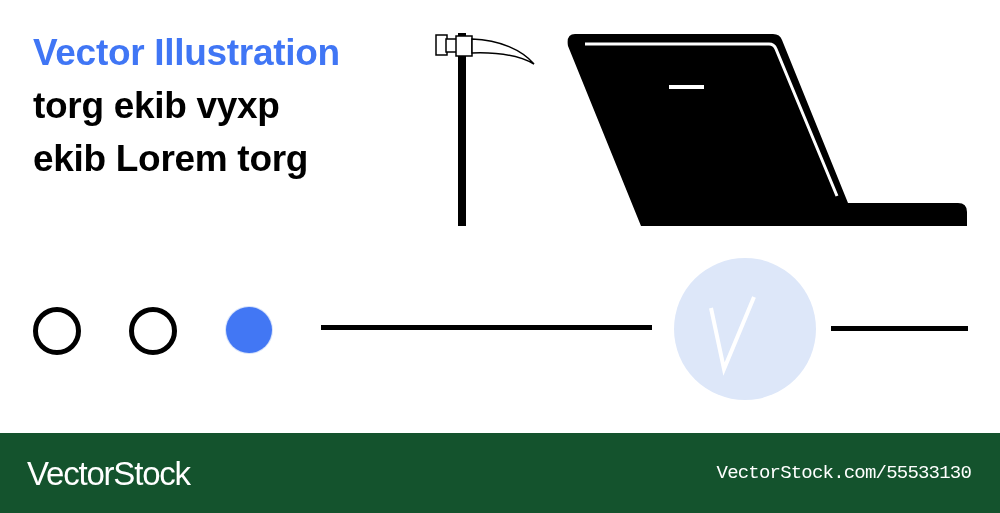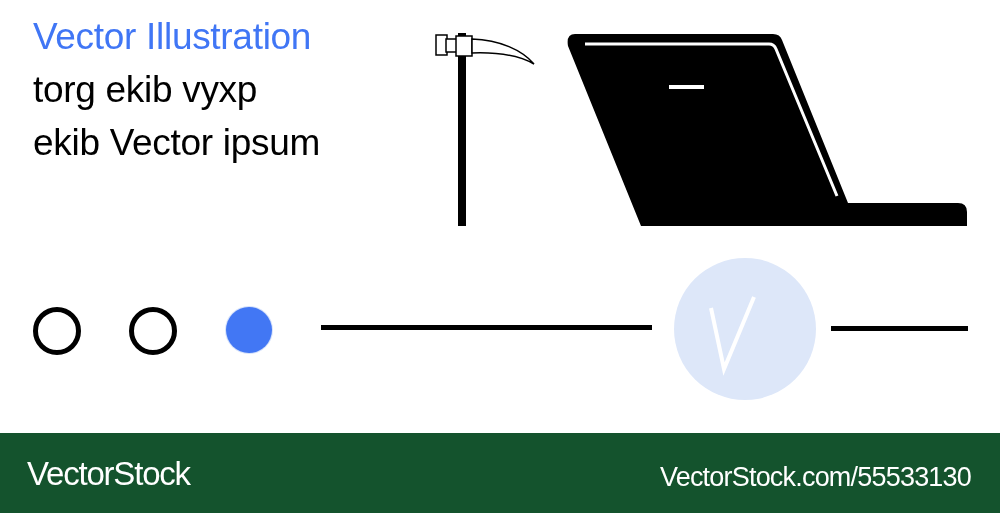--- a/index.html
+++ b/index.html
@@ -1,36 +1,36 @@
 <!DOCTYPE html>
 <html><head>
 <meta charset="utf-8">
 <style>
   html, body { margin: 0; padding: 0; background: #ffffff; }
   body { width: 1000px; height: 513px; position: relative; overflow: hidden; font-family: "Liberation Sans", sans-serif; }
-  .headline { position: absolute; left: 33px; top: 10px; font-family: "Liberation Sans", sans-serif; font-weight: normal; font-size: 37px; line-height: 53px; letter-spacing: -0.3px; }
+  .headline { position: absolute; left: 33px; top: 26px; font-family: "Liberation Sans", sans-serif; font-weight: bold; font-size: 37px; line-height: 53px; letter-spacing: -0.3px; }
   .headline .title { color: #4076f5; display: block; }
   .headline .line { color: #000; display: block; }
   .pickaxe { position: absolute; left: 430px; top: 30px; }
   .laptop { position: absolute; left: 565px; top: 30px; }
   .ring { position: absolute; top: 307px; width: 38px; height: 38px; border: 5px solid #000; border-radius: 50%; box-sizing: content-box; }
   .dot { position: absolute; top: 307px; width: 46px; height: 46px; border-radius: 50%; background: #4277f4; box-shadow: 0 0 0 1px #d6e2fb; }
   .bar { position: absolute; height: 5px; background: #000; }
   .check-circle { position: absolute; left: 674px; top: 258px; width: 142px; height: 142px; border-radius: 50%; background: #dde7f9; }
   .footer { position: absolute; left: 0; top: 433px; width: 1000px; height: 88px; background: #14532d; }
   .brand { position: absolute; left: 27px; top: 22px; color: #fff; font-family: "Liberation Sans", sans-serif; font-size: 33px; letter-spacing: -1.2px; }
-  .ref { position: absolute; right: 29px; top: 29px; color: #fff; font-family: Liberation Sans, sans-serif; font-size: 27px; letter-spacing: -0.8px; }
+  .ref { position: absolute; right: 29px; top: 29px; color: #fff; font-family: Liberation Mono, monospace; font-size: 19px; letter-spacing: -0.8px; }
 </style>
 </head>
 <body>
 
 <div class="headline">
   <span class="title">Vector Illustration</span>
   <span class="line">torg ekib vyxp</span>
-  <span class="line">ekib Vector ipsum</span>
+  <span class="line">ekib Lorem torg</span>
 </div>
 
 <div class="pickaxe">
   <svg width="110" height="200" viewBox="0 0 110 200">
     <rect x="28" y="3" width="8" height="193" fill="#000"></rect>
     <rect x="6" y="5" width="11" height="20" fill="#fff" stroke="#000" stroke-width="1.5"></rect>
     <rect x="16" y="9" width="12" height="13" fill="#fff" stroke="#000" stroke-width="1.5"></rect>
     <rect x="26" y="6" width="16" height="20" fill="#fff" stroke="#000" stroke-width="1.5"></rect>
     <path d="M42 9 C 70 10, 92 20, 104 34 C 90 26, 70 22, 42 23 Z" fill="#fff" stroke="#000" stroke-width="1.5"></path>
   </svg>

